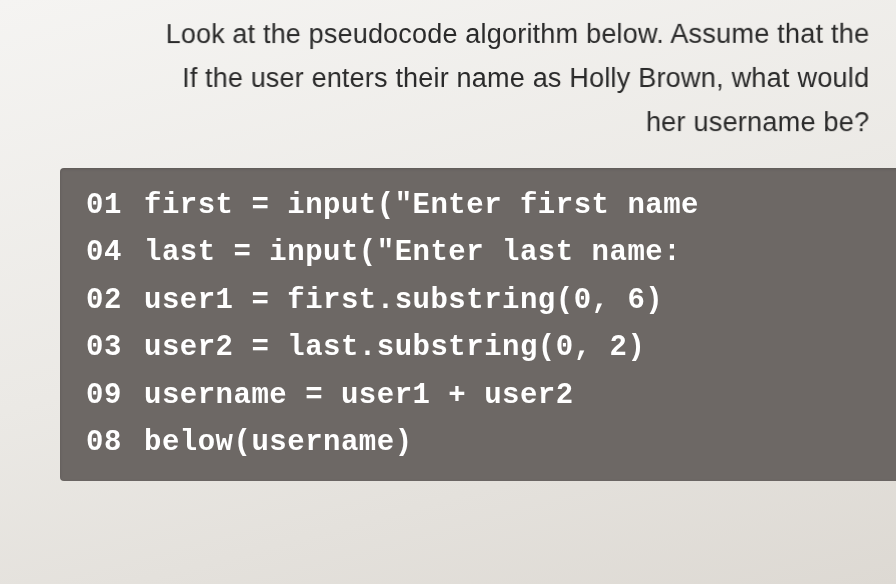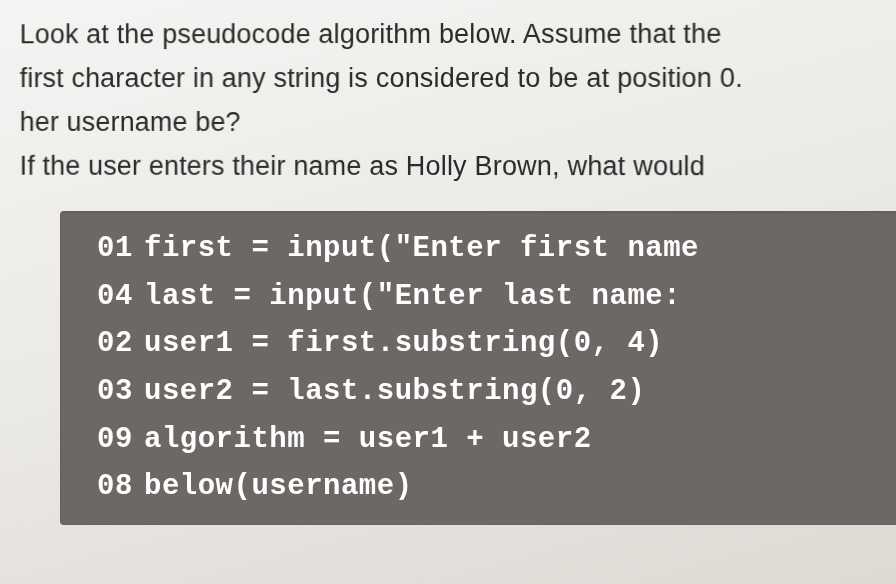--- a/index.html
+++ b/index.html
@@ -18,20 +18,21 @@
     .question-text {
       padding: 14px 28px 18px 18px;
       color: #2a2a2a;
       font-size: 27px;
       line-height: 1.55;
       letter-spacing: 0.2px;
       transform: perspective(2000px) rotateY(-1deg);
     }
     .question-text p {
       margin-bottom: 2px;
+      text-align: right;
     }
     .code-block {
       margin: 4px 0 0 60px;
       background: #6d6865;
       padding: 14px 0 14px 0;
       color: #ffffff;
       font-family: 'Courier New', Courier, monospace;
       font-size: 29px;
       font-weight: bold;
       line-height: 1.64;
@@ -41,36 +42,34 @@
       border-bottom-left-radius: 4px;
       box-shadow: inset 0 1px 3px rgba(0,0,0,0.15);
     }
     .code-line {
       white-space: pre;
       padding-left: 26px;
     }
     .line-num {
       display: inline-block;
       width: 58px;
-      text-align: center;
     }
     .code-content {
       display: inline;
     }
   </style>
 </head>
 <body>
 
 <div class="question-text">
   <p>Look at the pseudocode algorithm below. Assume that the</p>
-  <p>first character in any string is considered to be at position 0.</p>
+  <p>If the user enters their name as Holly Brown, what would</p>
   <p>her username be?</p>
-  <p>If the user enters their name as Holly Brown, what would</p>
 </div>
 
 <div class="code-block">
   <div class="code-line"><span class="line-num">01</span><span class="code-content">first = input("Enter first name</span></div>
   <div class="code-line"><span class="line-num">04</span><span class="code-content">last = input("Enter last name:</span></div>
-  <div class="code-line"><span class="line-num">02</span><span class="code-content">user1 = first.substring(0, 4)</span></div>
+  <div class="code-line"><span class="line-num">02</span><span class="code-content">user1 = first.substring(0, 6)</span></div>
   <div class="code-line"><span class="line-num">03</span><span class="code-content">user2 = last.substring(0, 2)</span></div>
-  <div class="code-line"><span class="line-num">09</span><span class="code-content">algorithm = user1 + user2</span></div>
+  <div class="code-line"><span class="line-num">09</span><span class="code-content">username = user1 + user2</span></div>
   <div class="code-line"><span class="line-num">08</span><span class="code-content">below(username)</span></div>
 </div>
 
 </body></html>

